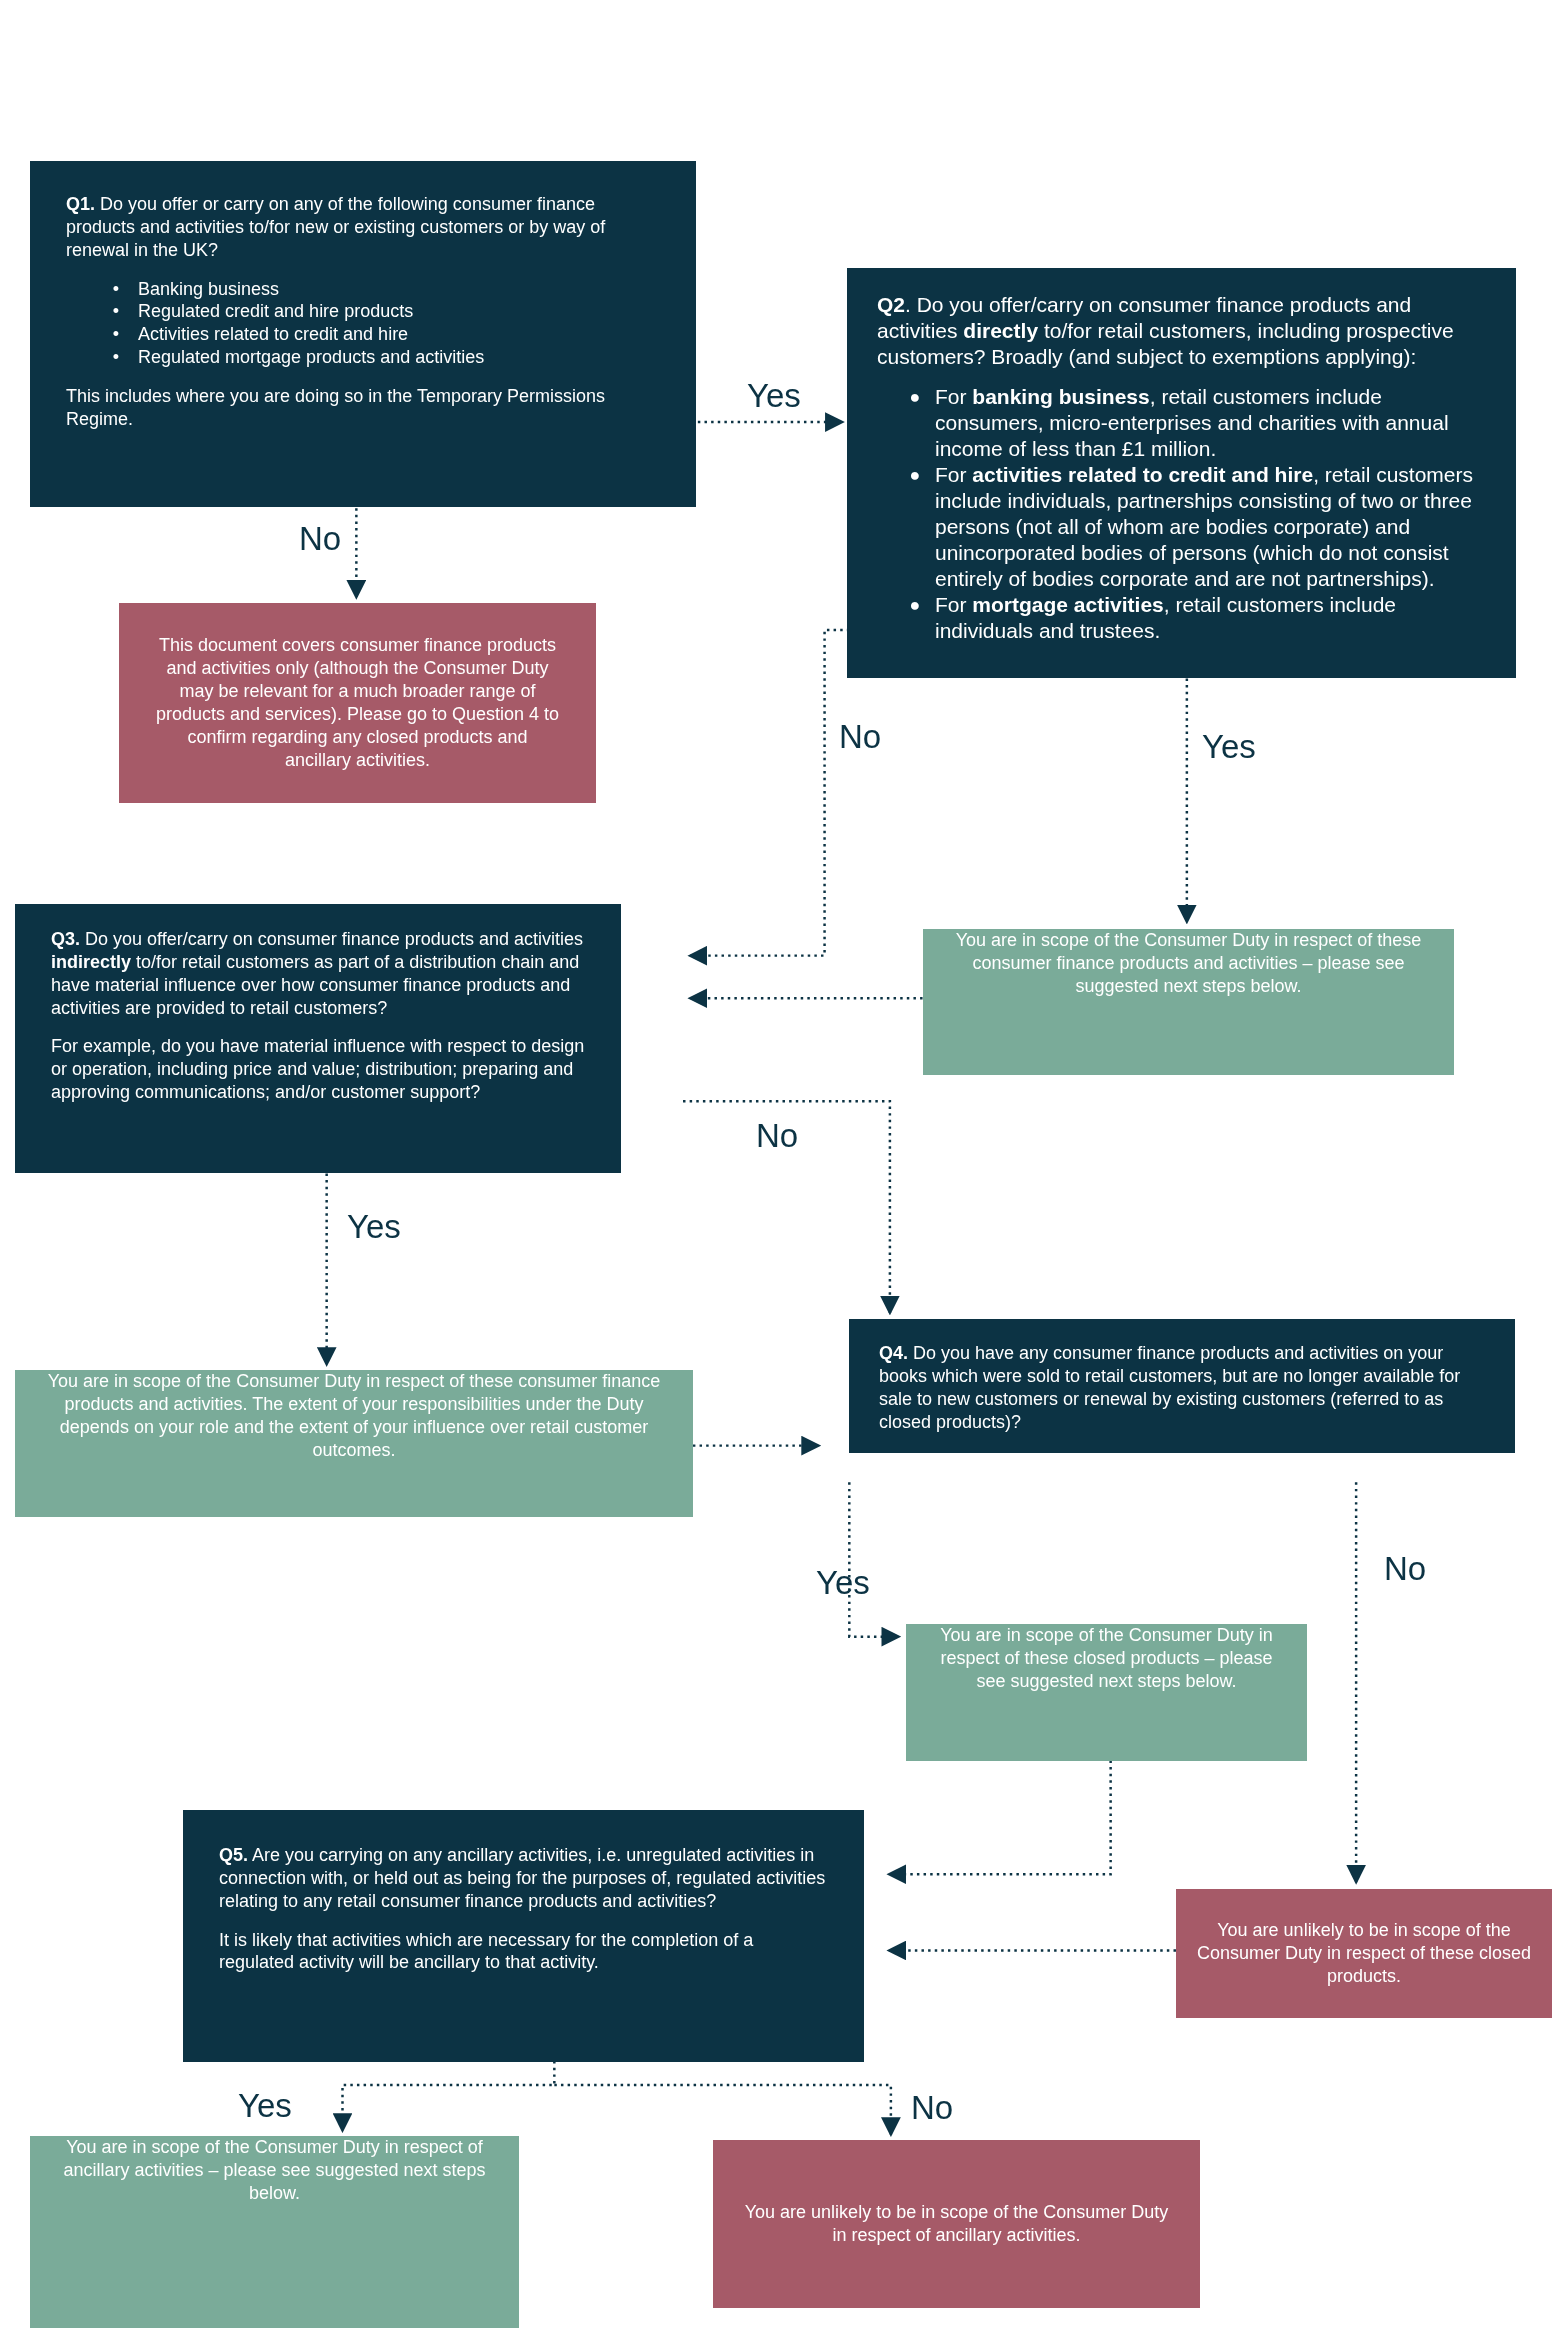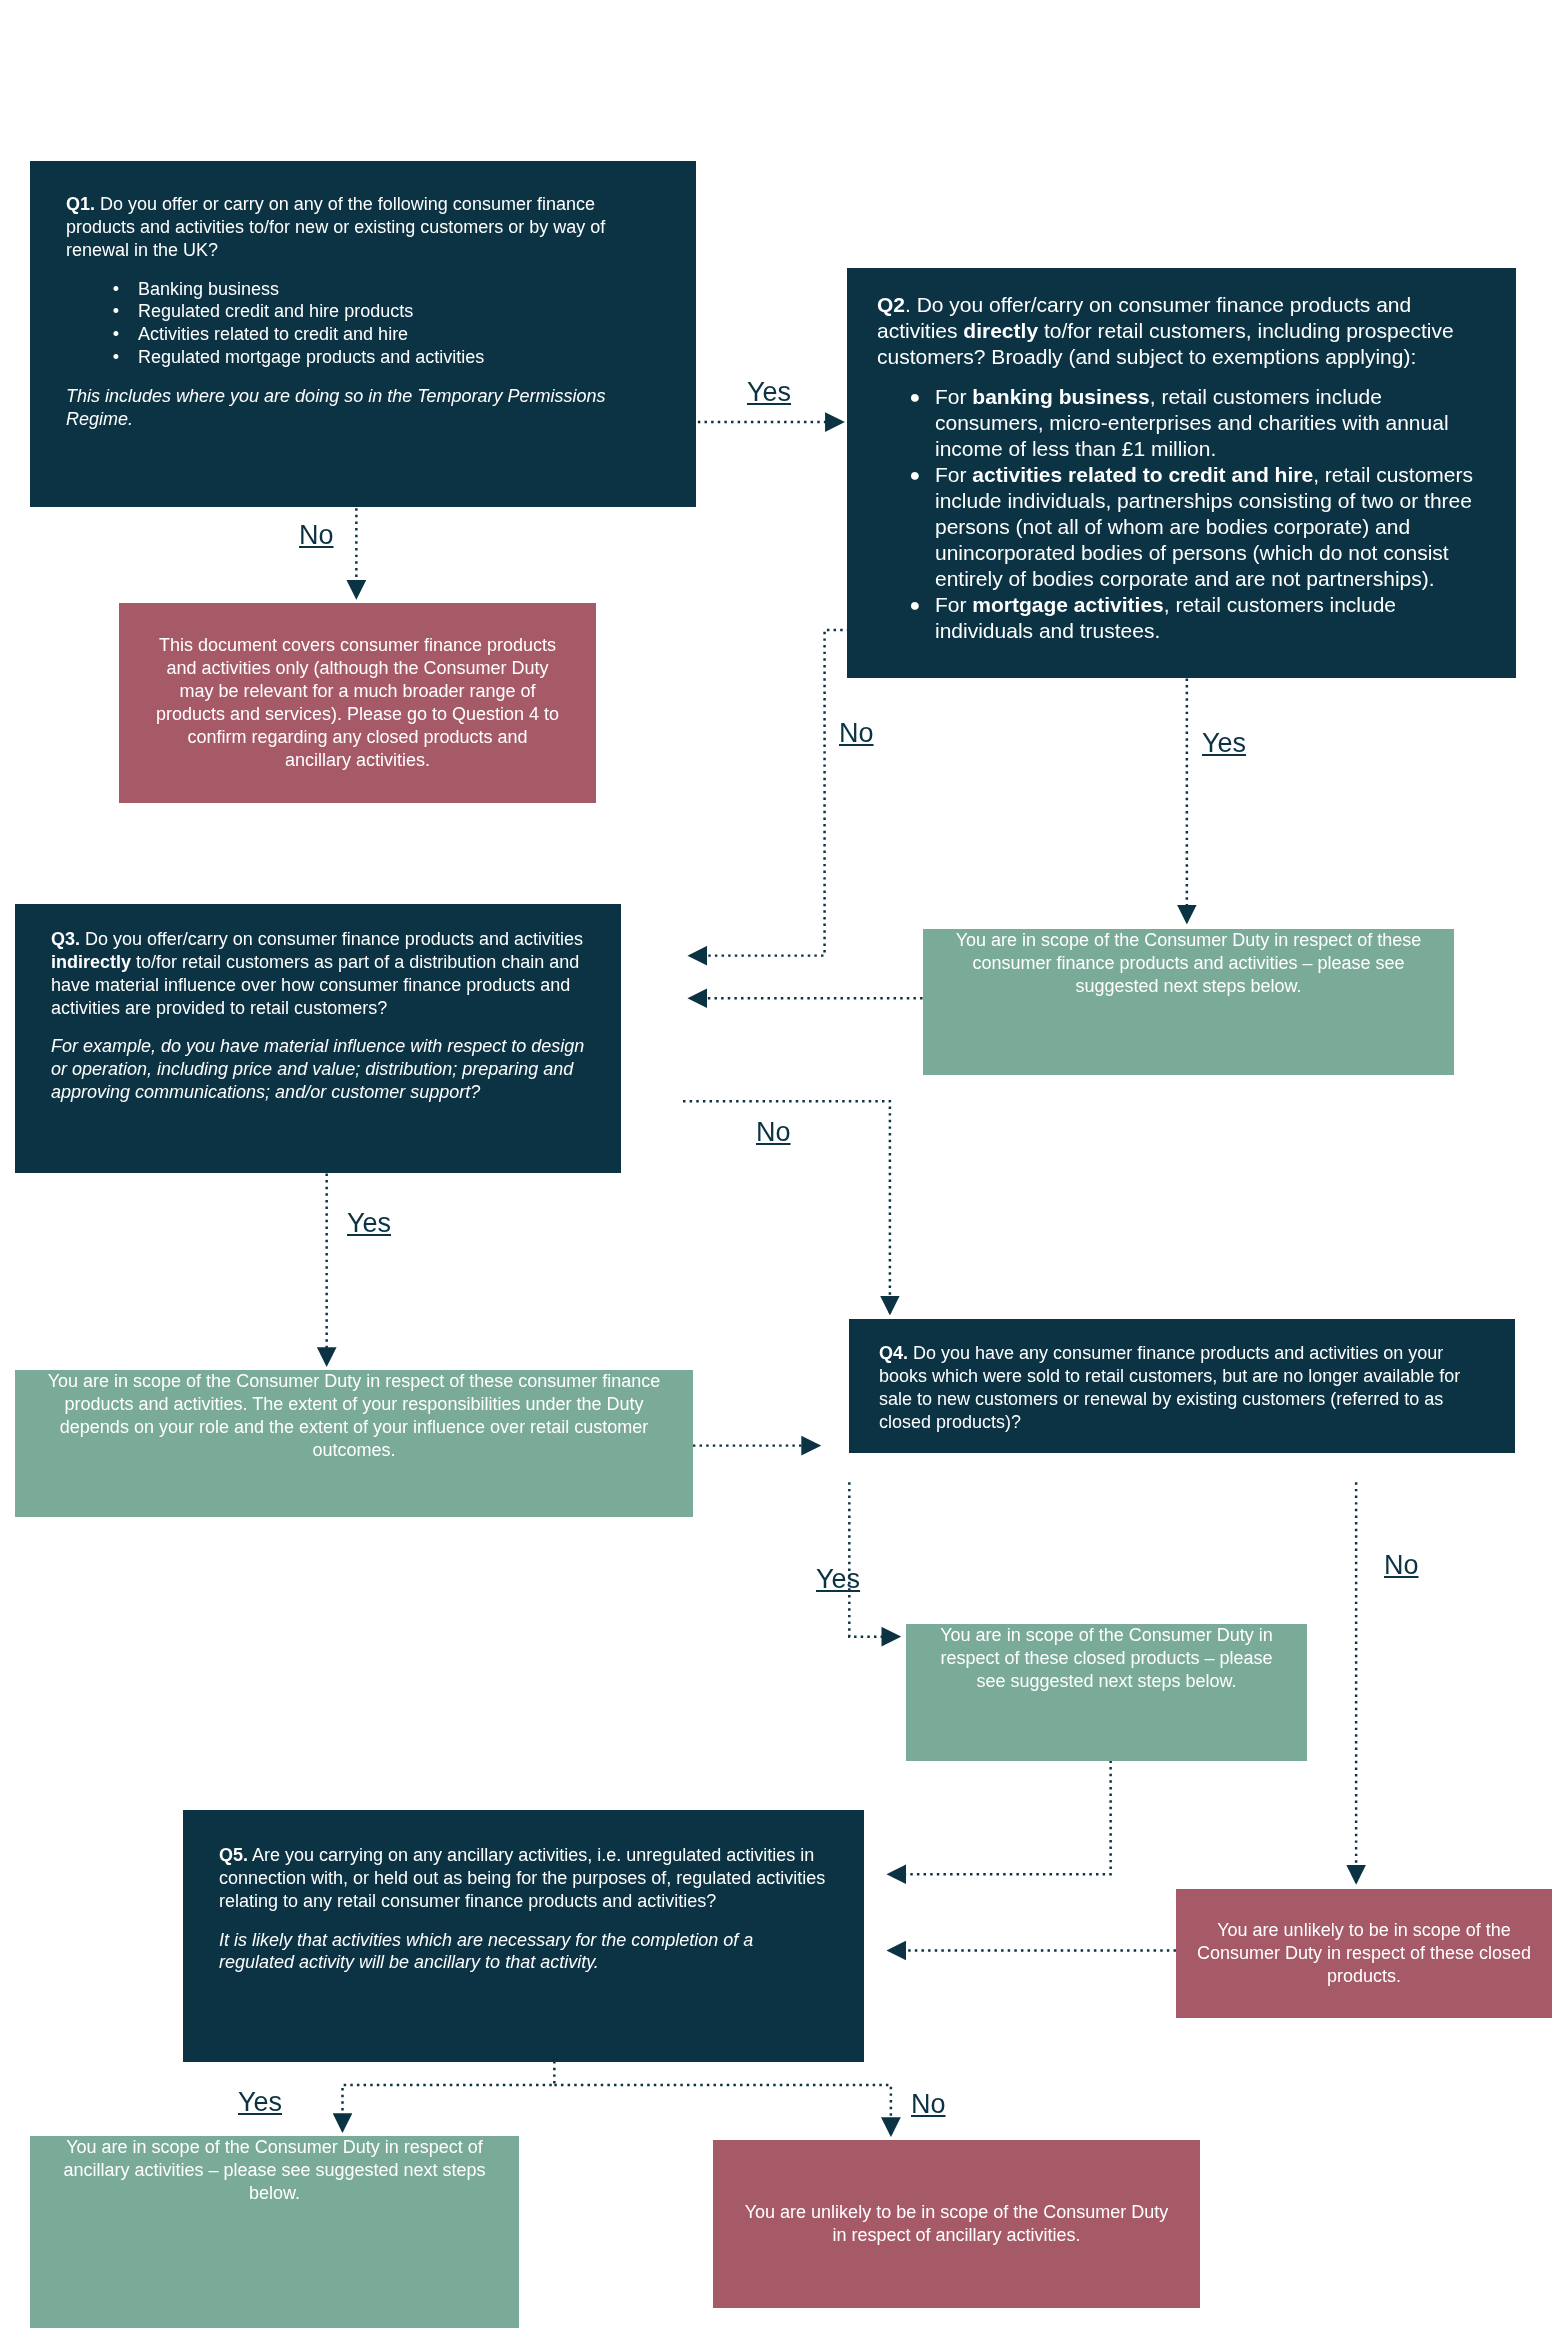--- a/index.html
+++ b/index.html
@@ -14,28 +14,28 @@
     position:relative;width:1564px;height:2329px;background:#ffffff;overflow:hidden;
     font-family:"Liberation Sans", sans-serif;color:var(--text_light);
   }
   .wires{position:absolute;left:0;top:0;width:1564px;height:2329px;z-index:1;}
   .wires polyline{fill:none;stroke:var(--connector);stroke-width:2.5;stroke-dasharray:2.5 4.2;}
   .box{position:absolute;z-index:2;box-sizing:border-box;font-size:18px;line-height:1.27;}
   .q{background:var(--question_bg);color:var(--text_light);text-align:left;}
   .good{background:var(--positive_bg);color:var(--text_light);display:flex;align-items:flex-start;justify-content:center;text-align:center;}
   .bad{background:var(--negative_bg);color:var(--text_light);display:flex;align-items:center;justify-content:center;text-align:center;}
   .box p{margin:0;}
-  .gap{margin-top:16px !important;font-style:italic;}
+  .gap{margin-top:16px !important;}
   .bullet{display:flex;}
   .bullet .bmark{flex:0 0 44px;text-align:center;}
   .bullet .btext{flex:1;}
   .q1bullets{padding-left:28px;margin-top:16px;}
   .q2bullets{padding-left:18px;margin-top:14px;}
   .q2bullets .bmark{flex:0 0 40px;font-size:18px;padding-top:2px;text-align:center;}
-  .edge-label{position:absolute;z-index:3;color:var(--connector);font-size:27px;line-height:1;text-decoration:underline;}
+  .edge-label{position:absolute;z-index:3;color:var(--connector);font-size:33px;line-height:1;}
   b{font-weight:bold;}
 </style>
 </head>
 <body>
 
 <div class="canvas">
 
   <svg class="wires" width="1564" height="2329" viewBox="0 0 1580 2352">
     <defs>
       <marker id="arrow" viewBox="0 0 8 8" refX="7" refY="4" markerWidth="8" markerHeight="8" orient="auto-start-reverse">

